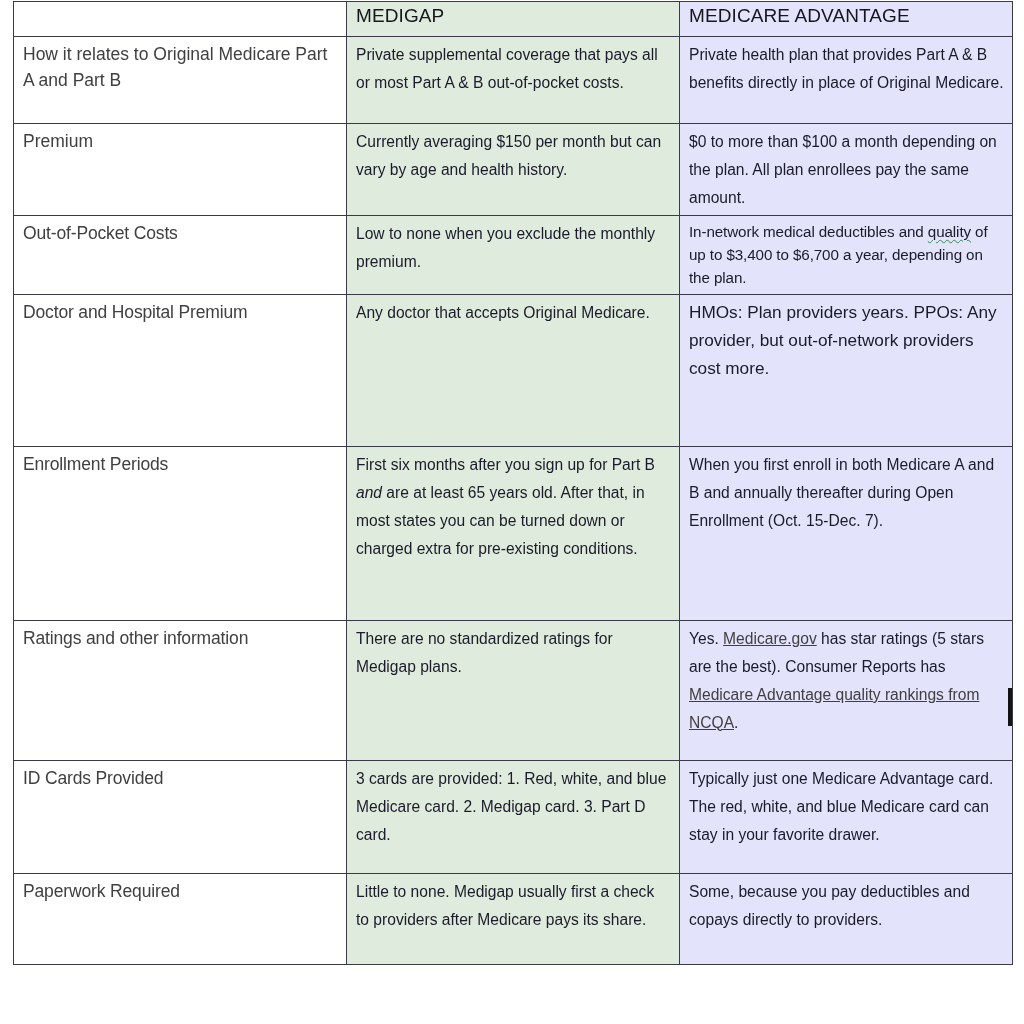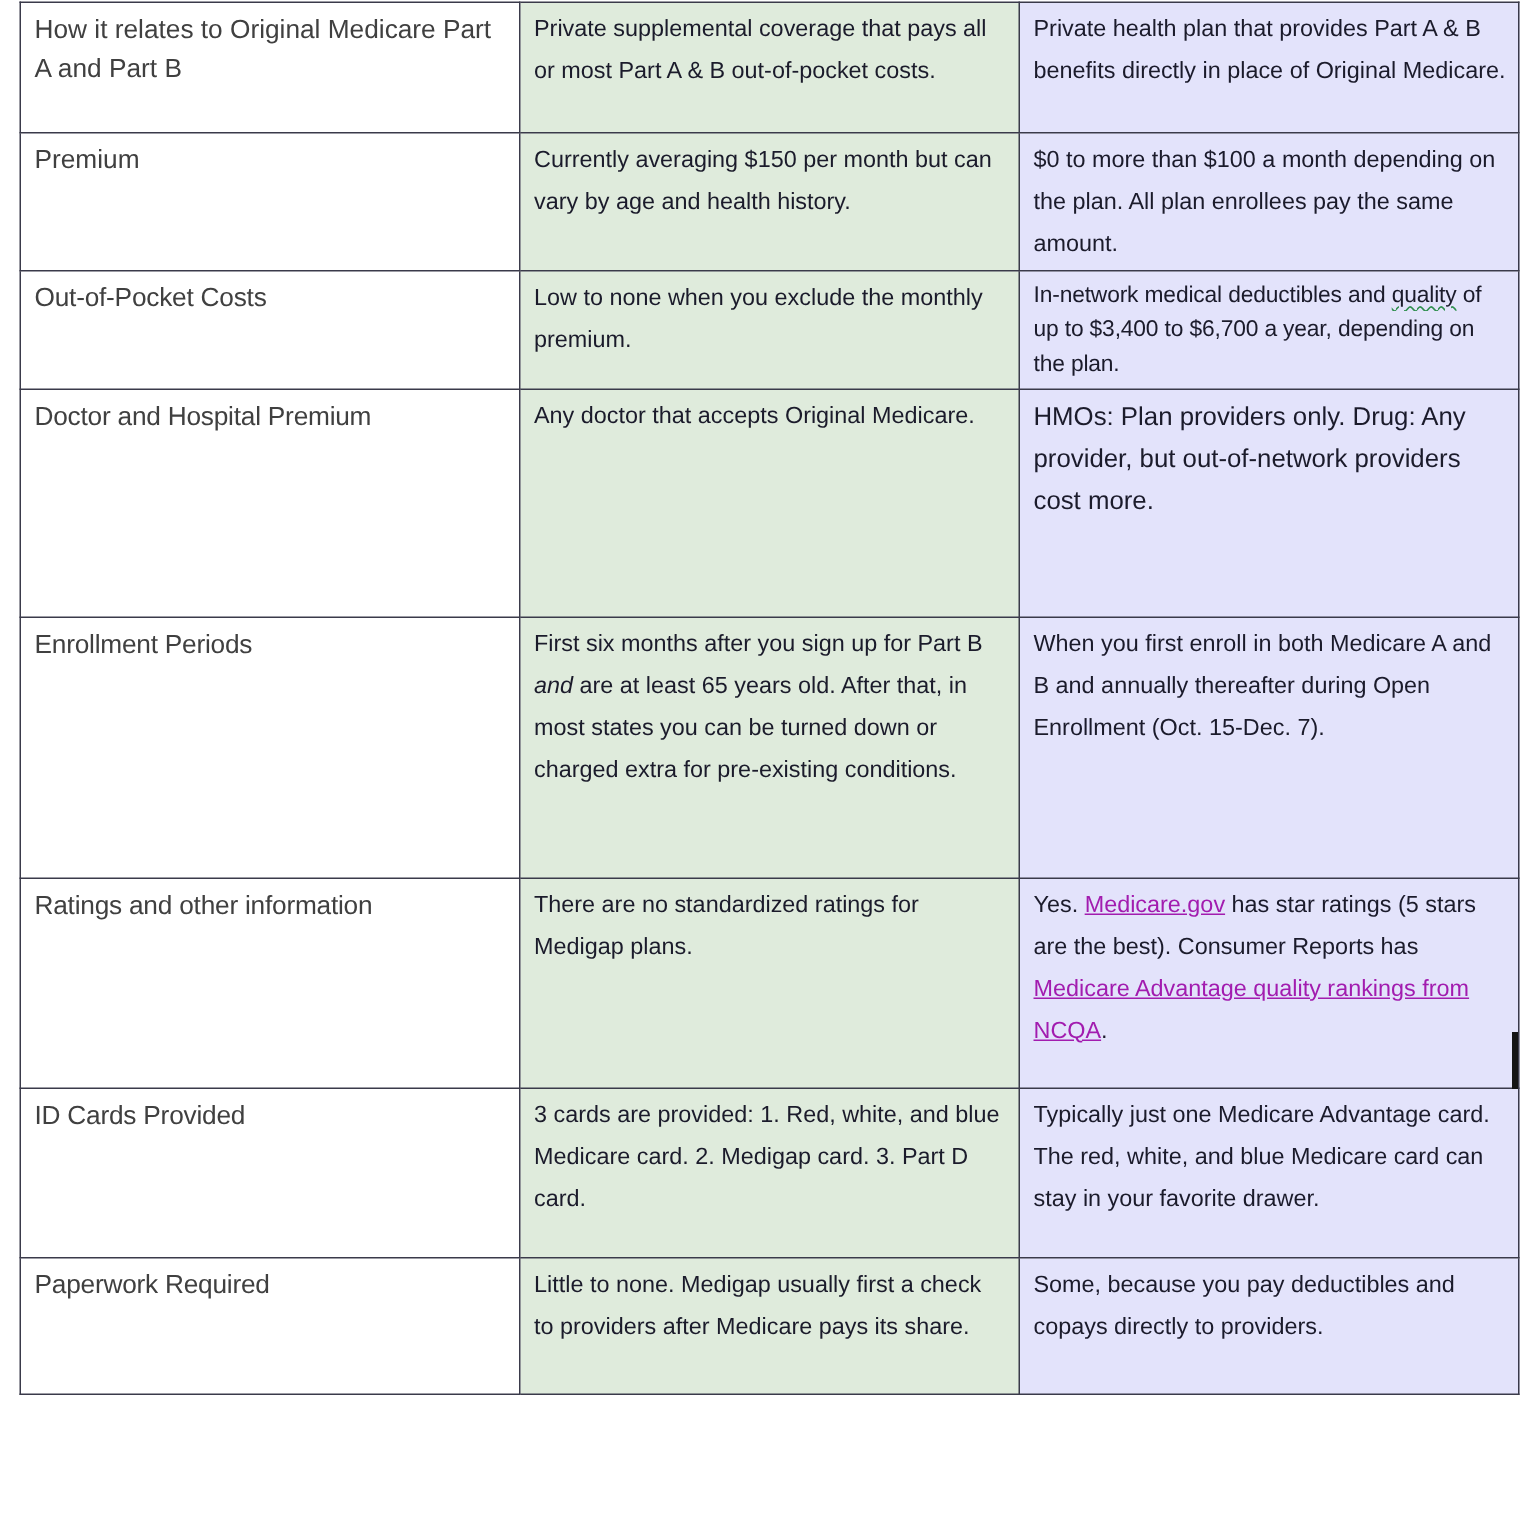--- a/index.html
+++ b/index.html
@@ -83,21 +83,21 @@
     color: #1b1b2b;
   }
   .cell-text.tight {
     font-size: 15.2px;
     line-height: 1.52;
     letter-spacing: -0.1px;
   }
   .cell-text em { font-style: italic; }
 
   a.doclink {
-    color: #a21caf;
+    color: #404040;
     text-decoration: underline;
     margin-top: 23px;
   }
 
   .squiggle {
     text-decoration: underline;
     text-decoration-style: wavy;
     text-decoration-color: #2f8f4e;
     text-decoration-thickness: 1px;
     text-underline-offset: 2px;
@@ -132,20 +132,31 @@
 
   <div class="table-wrap">
     <table class="compare">
       <colgroup>
         <col class="c-label">
         <col class="c-medigap">
         <col class="c-advantage">
       </colgroup>
       <tbody>
 
+        <tr class="head r0">
+          <td class="col-label">
+            <div class="head-text"></div>
+          </td>
+          <td class="col-medigap">
+            <div class="head-text">MEDIGAP</div>
+          </td>
+          <td class="col-advantage">
+            <div class="head-text">MEDICARE ADVANTAGE</div>
+          </td>
+        </tr>
 
         <tr class="r1">
           <td class="col-label">
             <div class="label-text">How it relates to Original Medicare Part A and Part B</div>
           </td>
           <td class="col-medigap">
             <div class="cell-text">Private supplemental coverage that pays all or most Part A &amp; B out-of-pocket costs.</div>
           </td>
           <td class="col-advantage">
             <div class="cell-text">Private health plan that provides Part A &amp; B benefits directly in place of Original Medicare.</div>
@@ -177,21 +188,21 @@
         </tr>
 
         <tr class="r4">
           <td class="col-label">
             <div class="label-text condensed">Doctor and Hospital Premium</div>
           </td>
           <td class="col-medigap">
             <div class="cell-text">Any doctor that accepts Original Medicare.</div>
           </td>
           <td class="col-advantage">
-            <div class="cell-text" style="font-size:17.2px;line-height:1.62;">HMOs: Plan providers only. Drug: Any provider, but out-of-network providers cost more.</div>
+            <div class="cell-text" style="font-size:17.2px;line-height:1.62;">HMOs: Plan providers years. PPOs: Any provider, but out-of-network providers cost more.</div>
           </td>
         </tr>
 
         <tr class="r5">
           <td class="col-label">
             <div class="label-text condensed">Enrollment Periods</div>
           </td>
           <td class="col-medigap">
             <div class="cell-text"><span>First six months after you sign up for Part B </span><em>and</em><span> are at least 65 years old. After that, in most states you can be turned down or charged extra for pre-existing conditions.</span></div>
           </td>

